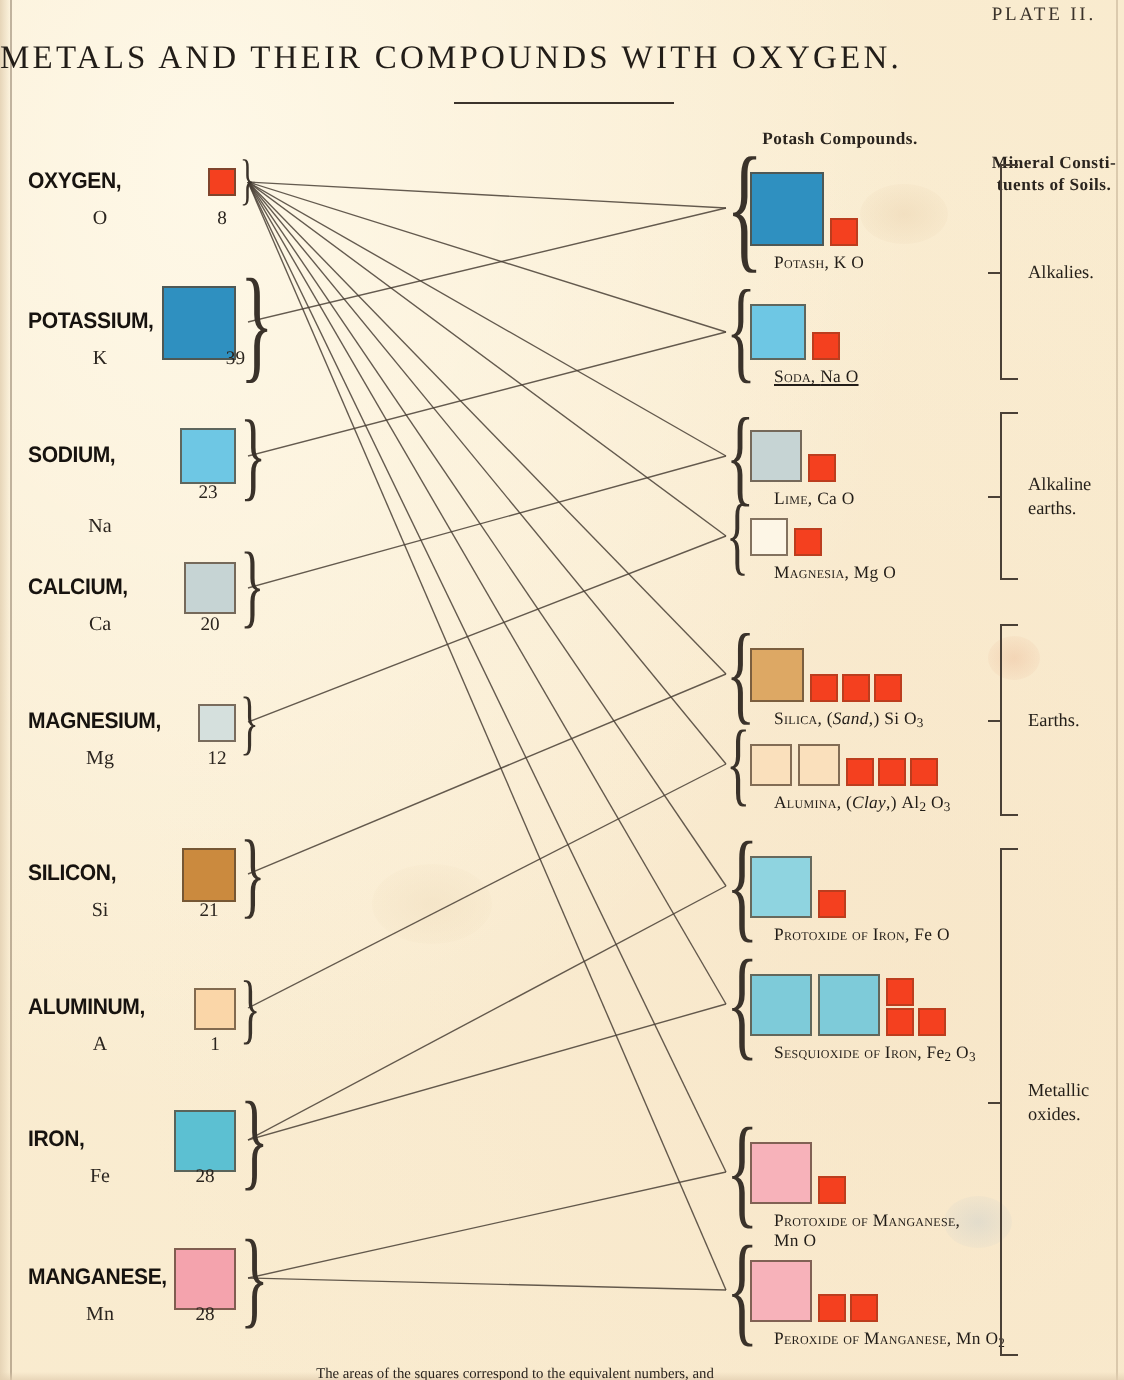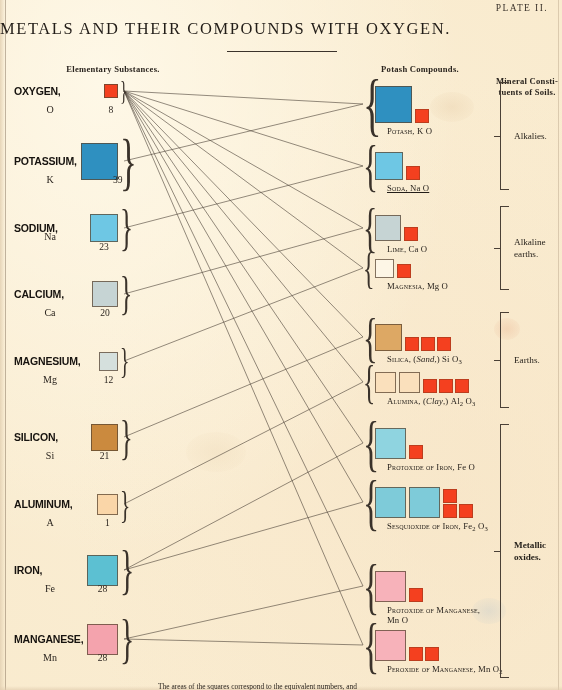--- a/index.html
+++ b/index.html
@@ -189,21 +189,20 @@
 
   <div class="spot" style="left:430px;top:92px;width:44px;height:30px;background:radial-gradient(ellipse,rgba(236,214,180,0.55),rgba(236,214,180,0));"></div>
   <div class="spot" style="left:494px;top:318px;width:26px;height:22px;background:radial-gradient(ellipse,rgba(232,176,140,0.35),rgba(232,176,140,0));"></div>
   <div class="spot" style="left:472px;top:598px;width:34px;height:26px;background:radial-gradient(ellipse,rgba(170,190,205,0.28),rgba(170,190,205,0));"></div>
   <div class="spot" style="left:186px;top:432px;width:60px;height:40px;background:radial-gradient(ellipse,rgba(240,222,190,0.5),rgba(240,222,190,0));"></div>
 
   <div class="plate-no">PLATE II.</div>
   <div class="title">METALS AND THEIR COMPOUNDS WITH OXYGEN.</div>
   <div class="title-rule"></div>
 
-  <div class="col-head" id="head-elementary">Elementary Substances.</div>
   <div class="col-head" id="head-binary">Potash Compounds.</div>
   <div class="col-head" id="head-mineral" style="white-space:pre-line">Mineral Consti-
 tuents of Soils.</div>
 
   <svg id="wires" viewBox="0 0 562 690">
       <line x1="124" y1="91" x2="363" y2="104" stroke="#4a4036" stroke-width="0.7" opacity="0.85"></line>
       <line x1="124" y1="91" x2="363" y2="166" stroke="#4a4036" stroke-width="0.7" opacity="0.85"></line>
       <line x1="124" y1="91" x2="363" y2="228" stroke="#4a4036" stroke-width="0.7" opacity="0.85"></line>
       <line x1="124" y1="91" x2="363" y2="268" stroke="#4a4036" stroke-width="0.7" opacity="0.85"></line>
       <line x1="124" y1="91" x2="363" y2="337" stroke="#4a4036" stroke-width="0.7" opacity="0.85"></line>
@@ -234,21 +233,21 @@
       </div>
       <div class="el-row" style="top: 0px;">
         <div class="el-name" style="top: 155px;">POTASSIUM,</div>
         <div class="el-sym" style="top: 174px;">K</div>
         <div class="sq" style="width: 37px; height: 37px; left: 81px; top: 143px; background: rgb(47, 144, 192);"></div>
         <div class="el-num" style="left: 76.5px; top: 174px; text-align: right;">39</div>
         <div class="brace" style="left: 120px; top: 140.5px; font-size: 63.55px; line-height: 41px; transform: scaleX(0.55); transform-origin: left center;">}</div>
       </div>
       <div class="el-row" style="top: 0px;">
         <div class="el-name" style="top: 222px;">SODIUM,</div>
-        <div class="el-sym" style="top: 231px;">Na</div>
+        <div class="el-sym" style="top: 258px;">Na</div>
         <div class="sq" style="width: 28px; height: 28px; left: 90px; top: 214px; background: rgb(110, 199, 228);"></div>
         <div class="el-num" style="left: 81px; top: 241px;">23</div>
         <div class="brace" style="left: 120px; top: 212px; font-size: 49.6px; line-height: 32px; transform: scaleX(0.55); transform-origin: left center;">}</div>
       </div>
       <div class="el-row" style="top: 0px;">
         <div class="el-name" style="top: 288px;">CALCIUM,</div>
         <div class="el-sym" style="top: 307px;">Ca</div>
         <div class="sq" style="width: 26px; height: 26px; left: 92px; top: 281px; background: rgb(198, 212, 212);"></div>
         <div class="el-num" style="left: 82px; top: 307px;">20</div>
         <div class="brace" style="left: 120px; top: 279px; font-size: 46.5px; line-height: 30px; transform: scaleX(0.55); transform-origin: left center;">}</div>
@@ -368,19 +367,19 @@
       <div class="grp-label" style="white-space: pre-line; left: 514px; top: 130px;">Alkalies.</div>
       <div class="grp" style="left: 500px; top: 206px; height: 84px;"></div>
       <div class="grp-tick" style="left: 494px; top: 248px;"></div>
       <div class="grp-label" style="white-space: pre-line; left: 514px; top: 236px;">Alkaline
 earths.</div>
       <div class="grp" style="left: 500px; top: 312px; height: 96px;"></div>
       <div class="grp-tick" style="left: 494px; top: 360px;"></div>
       <div class="grp-label" style="white-space: pre-line; left: 514px; top: 354px;">Earths.</div>
       <div class="grp" style="left: 500px; top: 424px; height: 254px;"></div>
       <div class="grp-tick" style="left: 494px; top: 551px;"></div>
-      <div class="grp-label" style="white-space: pre-line; left: 514px; top: 539px; font-weight: bold;">Metallic
+      <div class="grp-label" style="white-space: pre-line; left: 514px; top: 539px;">Metallic
 oxides.</div>
     </div>
 
   <div class="footnote">The areas of the squares correspond to the equivalent numbers, and represent to the eye proportional quantities by weight.</div>
 
 </div>
 
 </body></html>

